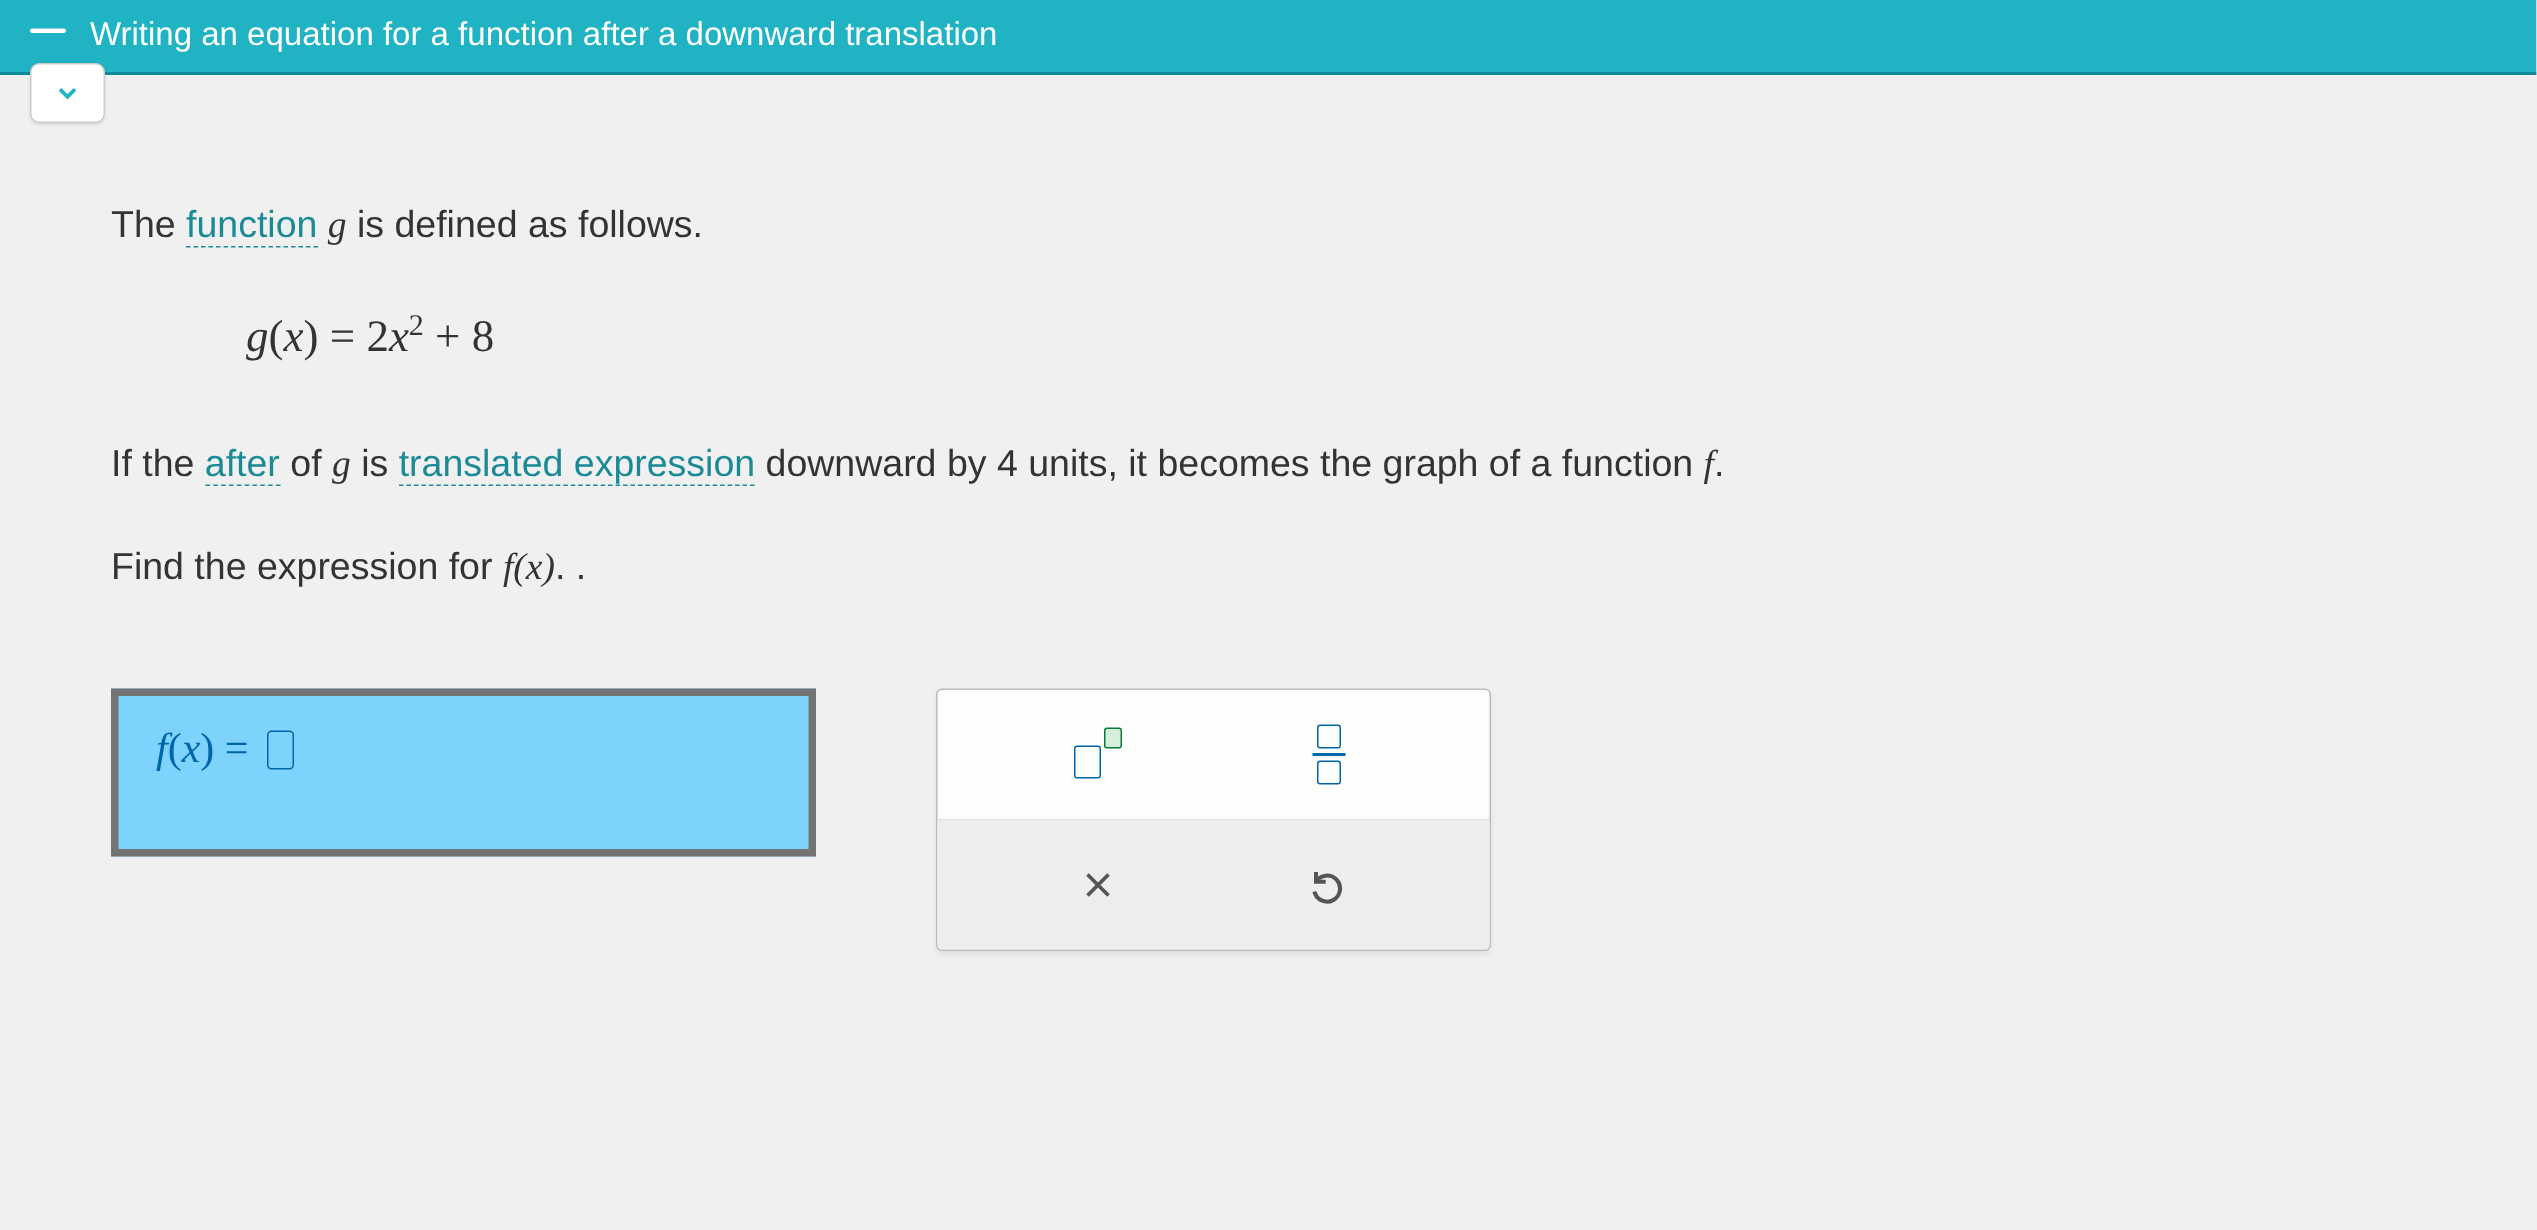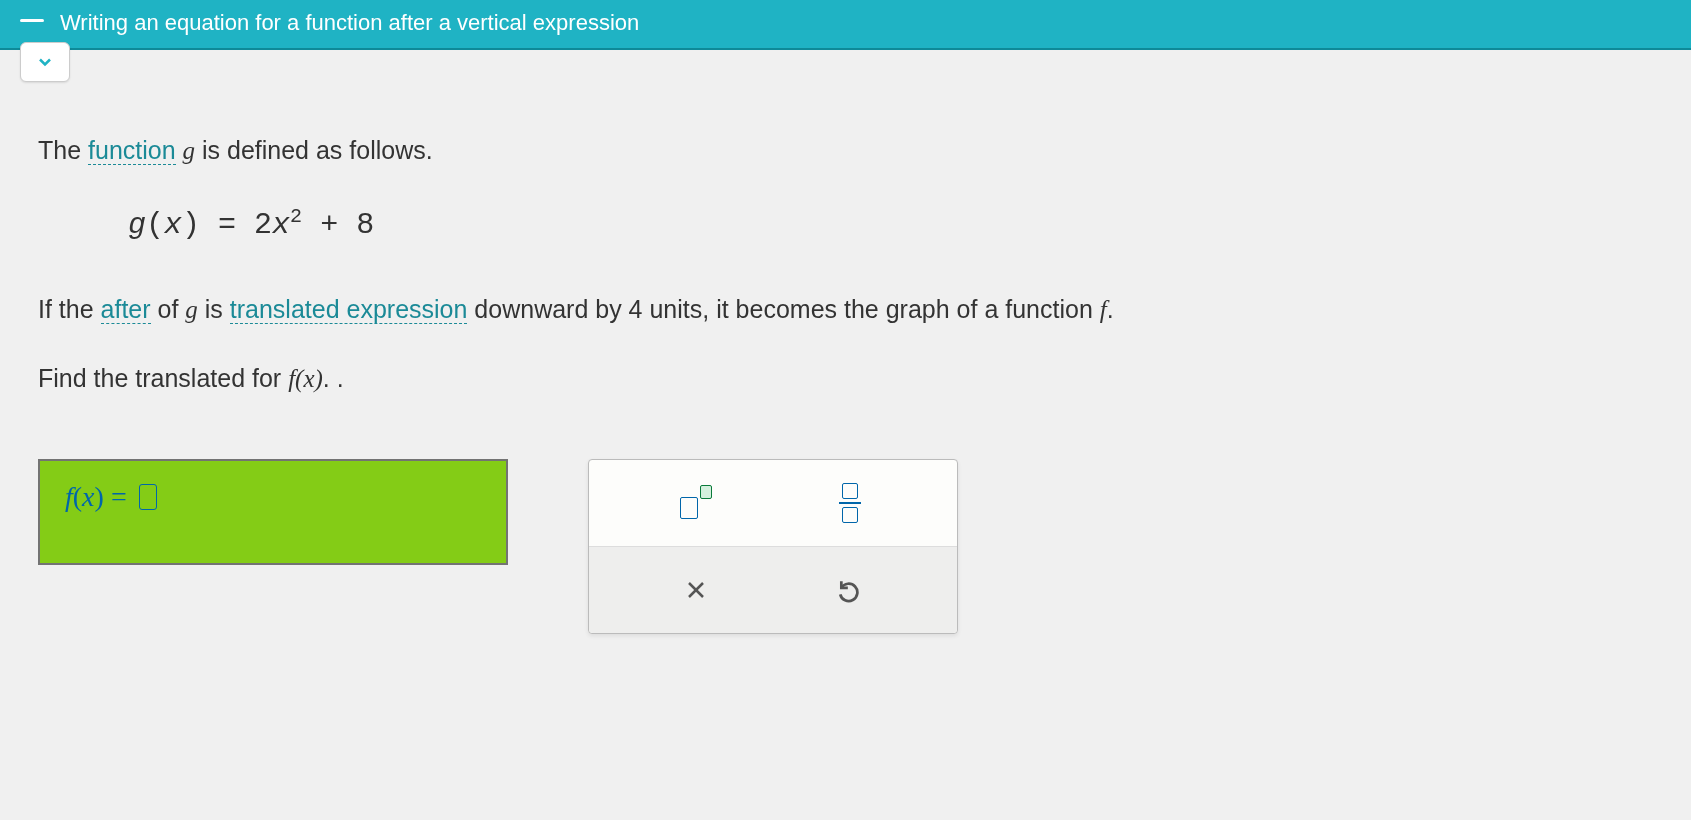--- a/index.html
+++ b/index.html
@@ -39,21 +39,21 @@
     
     .menu-icon-wrapper span {
       display: block;
       height: 3px;
       background: white;
       width: 24px;
       border-radius: 2px;
     }
     
     .content-area {
-      padding: 20px 60px 40px 38px;
+      padding: 20px 60px 40px 74px;
       position: relative;
     }
     
     .chevron-button {
       position: absolute;
       top: -8px;
       left: 20px;
       background: white;
       border: 1px solid #ccc;
       border-radius: 6px;
@@ -91,21 +91,21 @@
       cursor: pointer;
     }
     
     .math-italic {
       font-family: 'Times New Roman', Times, serif;
       font-style: italic;
     }
     
     .equation-block {
       margin: 30px 0 40px 90px;
-      font-family: Liberation Mono, monospace;
+      font-family: Liberation Serif, serif;
       font-style: italic;
       font-size: 30px;
       color: #333;
     }
     
     .equation-block .sup {
       font-size: 20px;
       vertical-align: super;
       font-style: normal;
     }
@@ -115,24 +115,24 @@
     }
     
     .answer-row {
       display: flex;
       gap: 80px;
       margin-top: 60px;
       align-items: flex-start;
     }
     
     .answer-box {
-      border: 2px solid #737373;
+      border: 5px solid #737373;
       padding: 20px 25px 50px 25px;
       width: 470px;
-      background: #84cc16;
+      background: #7dd3fc;
     }
     
     .answer-expression {
       font-family: 'Times New Roman', Times, serif;
       font-style: italic;
       font-size: 28px;
       color: #0066aa;
       display: flex;
       align-items: center;
       gap: 8px;
@@ -244,21 +244,21 @@
       border-radius: 0 0 4px 4px;
     }
   </style>
 </head>
 <body>
 
 <div class="header-bar">
   <div class="menu-icon-wrapper">
     <span></span>
   </div>
-  <span>Writing an equation for a function after a vertical expression</span>
+  <span>Writing an equation for a function after a downward translation</span>
 </div>
 
 <div class="content-area">
 
   <button class="chevron-button">
     <svg viewBox="0 0 24 24">
       <polyline points="6 9 12 15 18 9"></polyline>
     </svg>
   </button>
 
@@ -270,21 +270,21 @@
 
     <div class="equation-block">
       <span>g</span><span class="upright">(</span><span>x</span><span class="upright">) = </span><span class="upright">2</span><span>x</span><span class="sup">2</span> <span class="upright">+ 8</span>
     </div>
 
     <p>
       <span>If the </span><span class="term-link">after</span><span> of </span><span class="math-italic">g</span><span> is </span><span class="term-link">translated expression</span><span> downward by 4 units, it becomes the graph of a function </span><span class="math-italic">f</span><span>.</span>
     </p>
 
     <p>
-      <span>Find the translated for </span><span class="math-italic">f</span><span class="math-italic">(</span><span class="math-italic">x</span><span class="math-italic">)</span><span>. .</span>
+      <span>Find the expression for </span><span class="math-italic">f</span><span class="math-italic">(</span><span class="math-italic">x</span><span class="math-italic">)</span><span>. .</span>
     </p>
 
   </div>
 
   <div class="answer-row">
 
     <div class="answer-box">
       <div class="answer-expression">
         <span>
           <span>f</span><span class="upright">(</span><span>x</span><span class="upright">)</span><span class="upright"> = </span>

